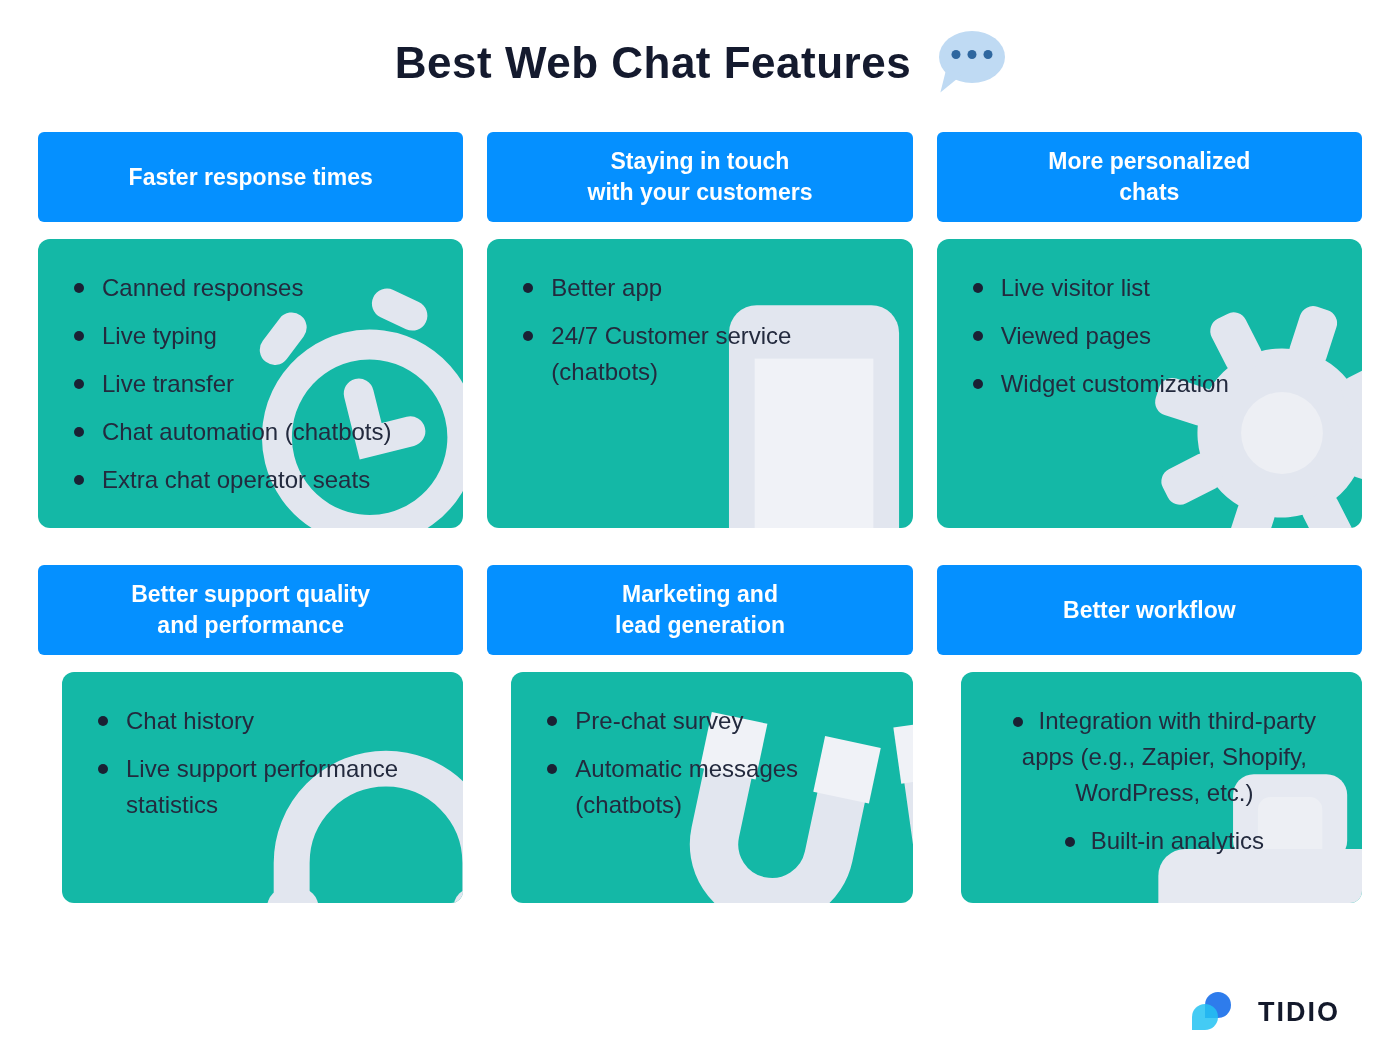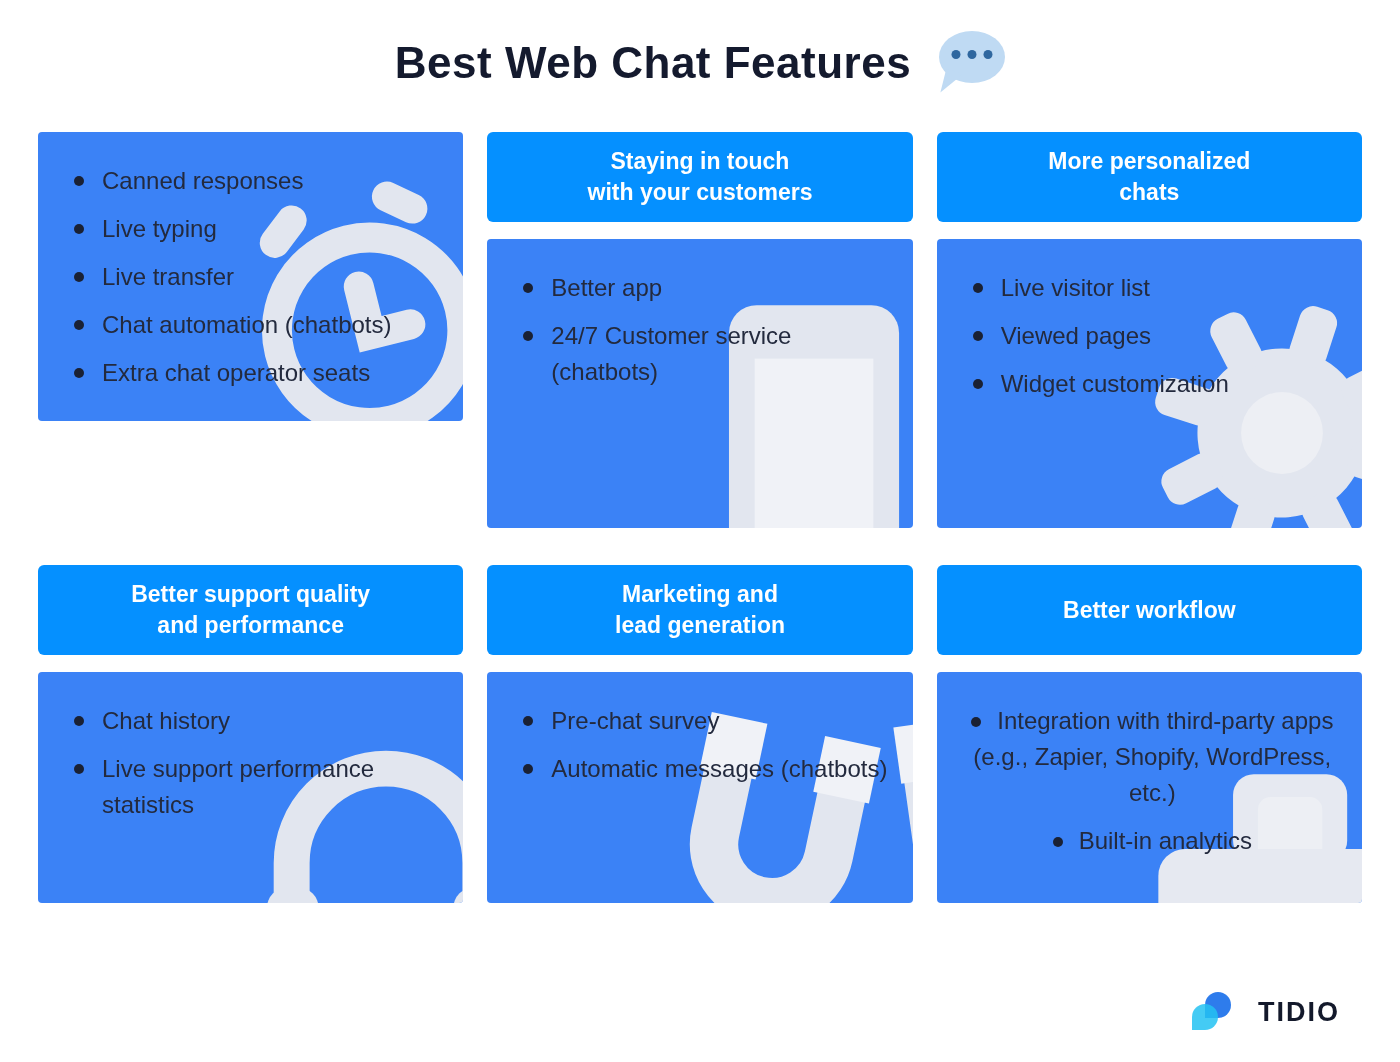--- a/index.html
+++ b/index.html
@@ -35,24 +35,24 @@
     column-gap:24px;row-gap:37px;
     margin:44px 38px 0 38px;
   }
   .card-header{
     height:90px;border-radius:6px;background:#0590FF;
     color:#FFFFFF;display:flex;align-items:center;justify-content:center;
     text-align:center;font-size:23px;font-weight:700;line-height:31px;
     margin-bottom:17px;
   }
   .card-body{
-    position:relative;overflow:hidden;border-radius:4px;background:#3b82f6;
+    position:relative;overflow:hidden;border-radius:12px;background:#14b8a6;
   }
   .card:nth-child(-n+3) .card-body{height:289px;}
-  .card:nth-child(n+4) .card-body{height:231px;}
+  .card:nth-child(n+4) .card-body{height:231px;margin-left:24px;}
 
   .card-list{
     list-style:none;margin:0;padding:31px 22px 0 34px;
     position:relative;z-index:1;
   }
   .card-list li{
     position:relative;padding-left:30px;
     font-size:24px;line-height:36px;color:#232A3E;
     margin-bottom:12px;
   }
@@ -104,20 +104,21 @@
     <span class="bubble-dots">
         <i></i>
         <i></i>
         <i></i>
       </span>
   </div>
 </div>
 
 <div class="grid" id="grid">
   <div class="card">
+    <div class="card-header">Faster response times</div>
     <div class="card-body">
       <div class="wm wm-0">
           <svg viewBox="0 0 220 220">
             <g fill="none" stroke="#E2E6EF" stroke-width="22" stroke-linecap="round" transform="rotate(-14 110 120)">
               <circle cx="110" cy="125" r="68"></circle>
               <path d="M110 92 V128 H140"></path>
               <path d="M58 46 L74 33"></path>
               <path d="M162 46 L146 33"></path>
             </g>
           </svg>

